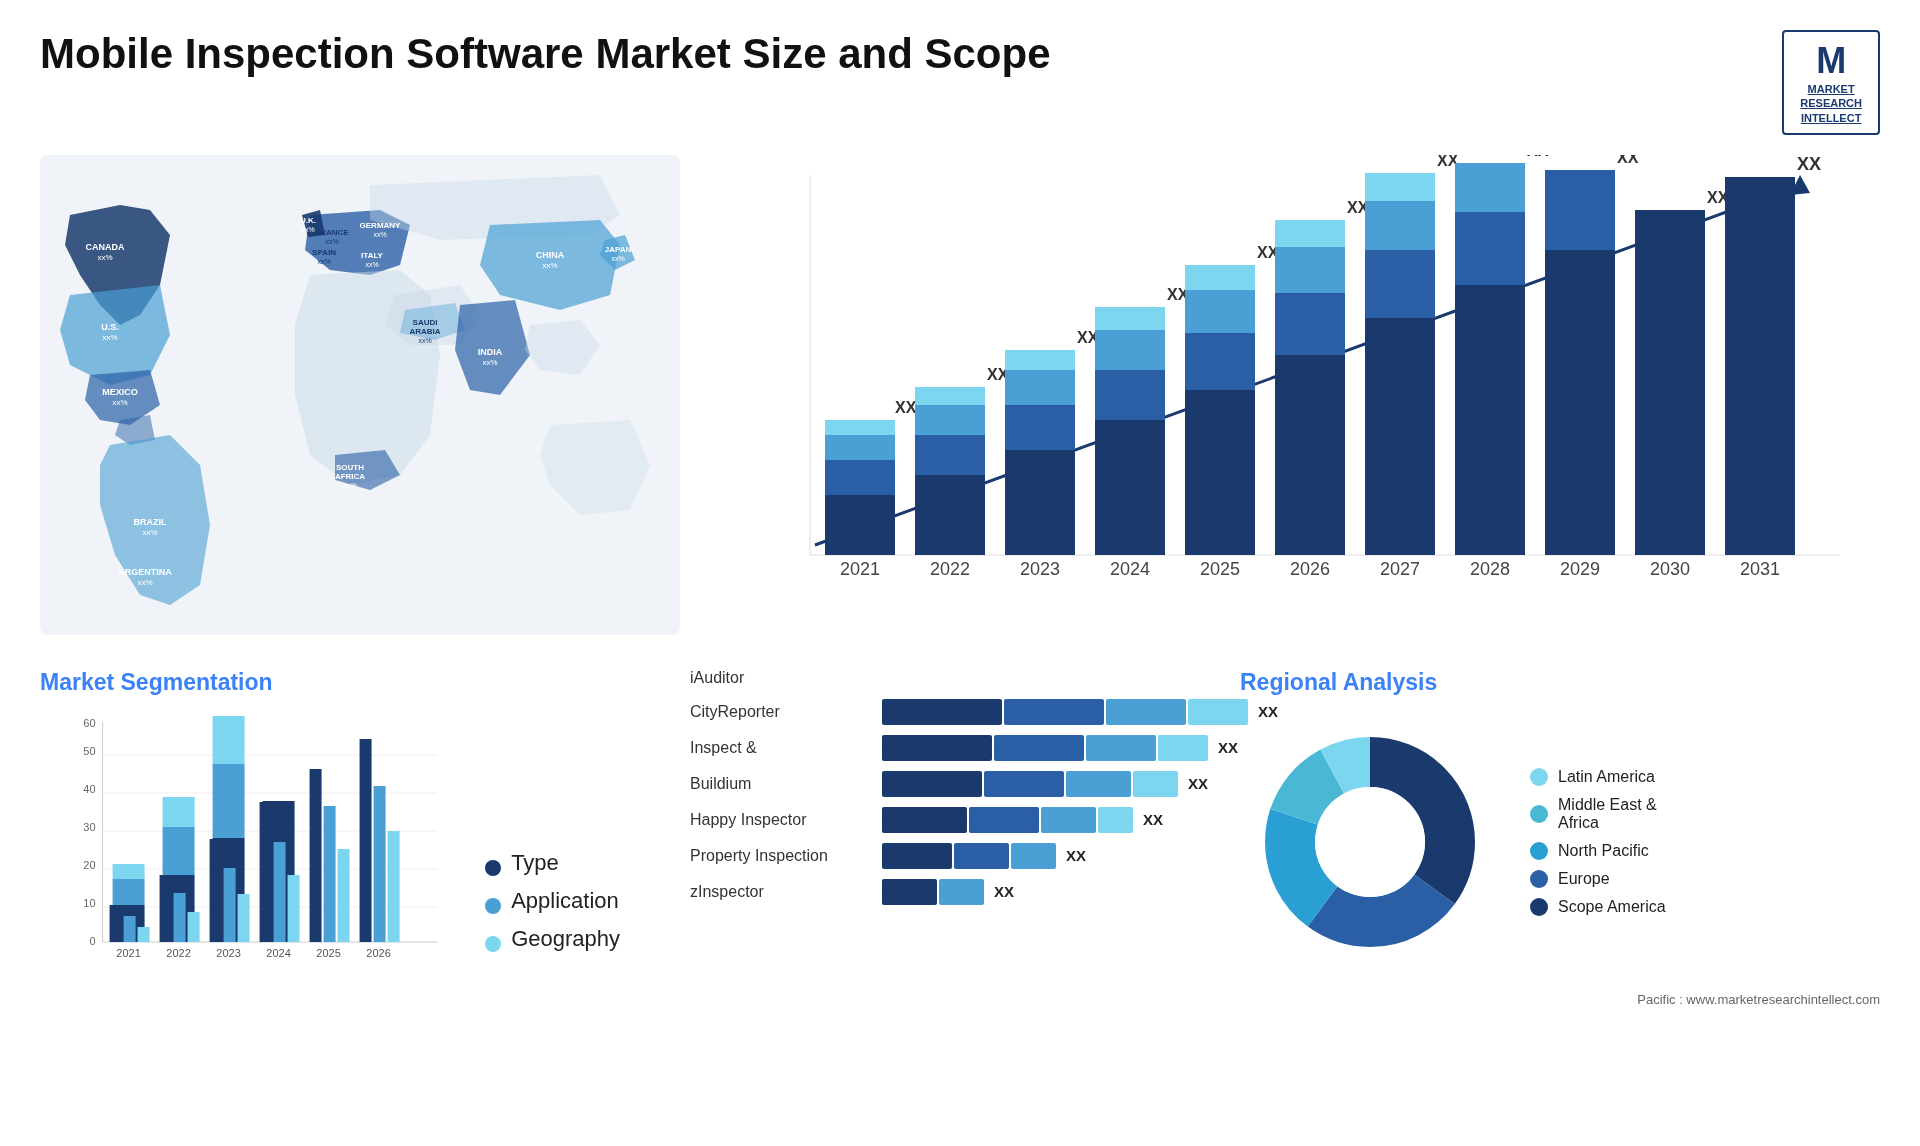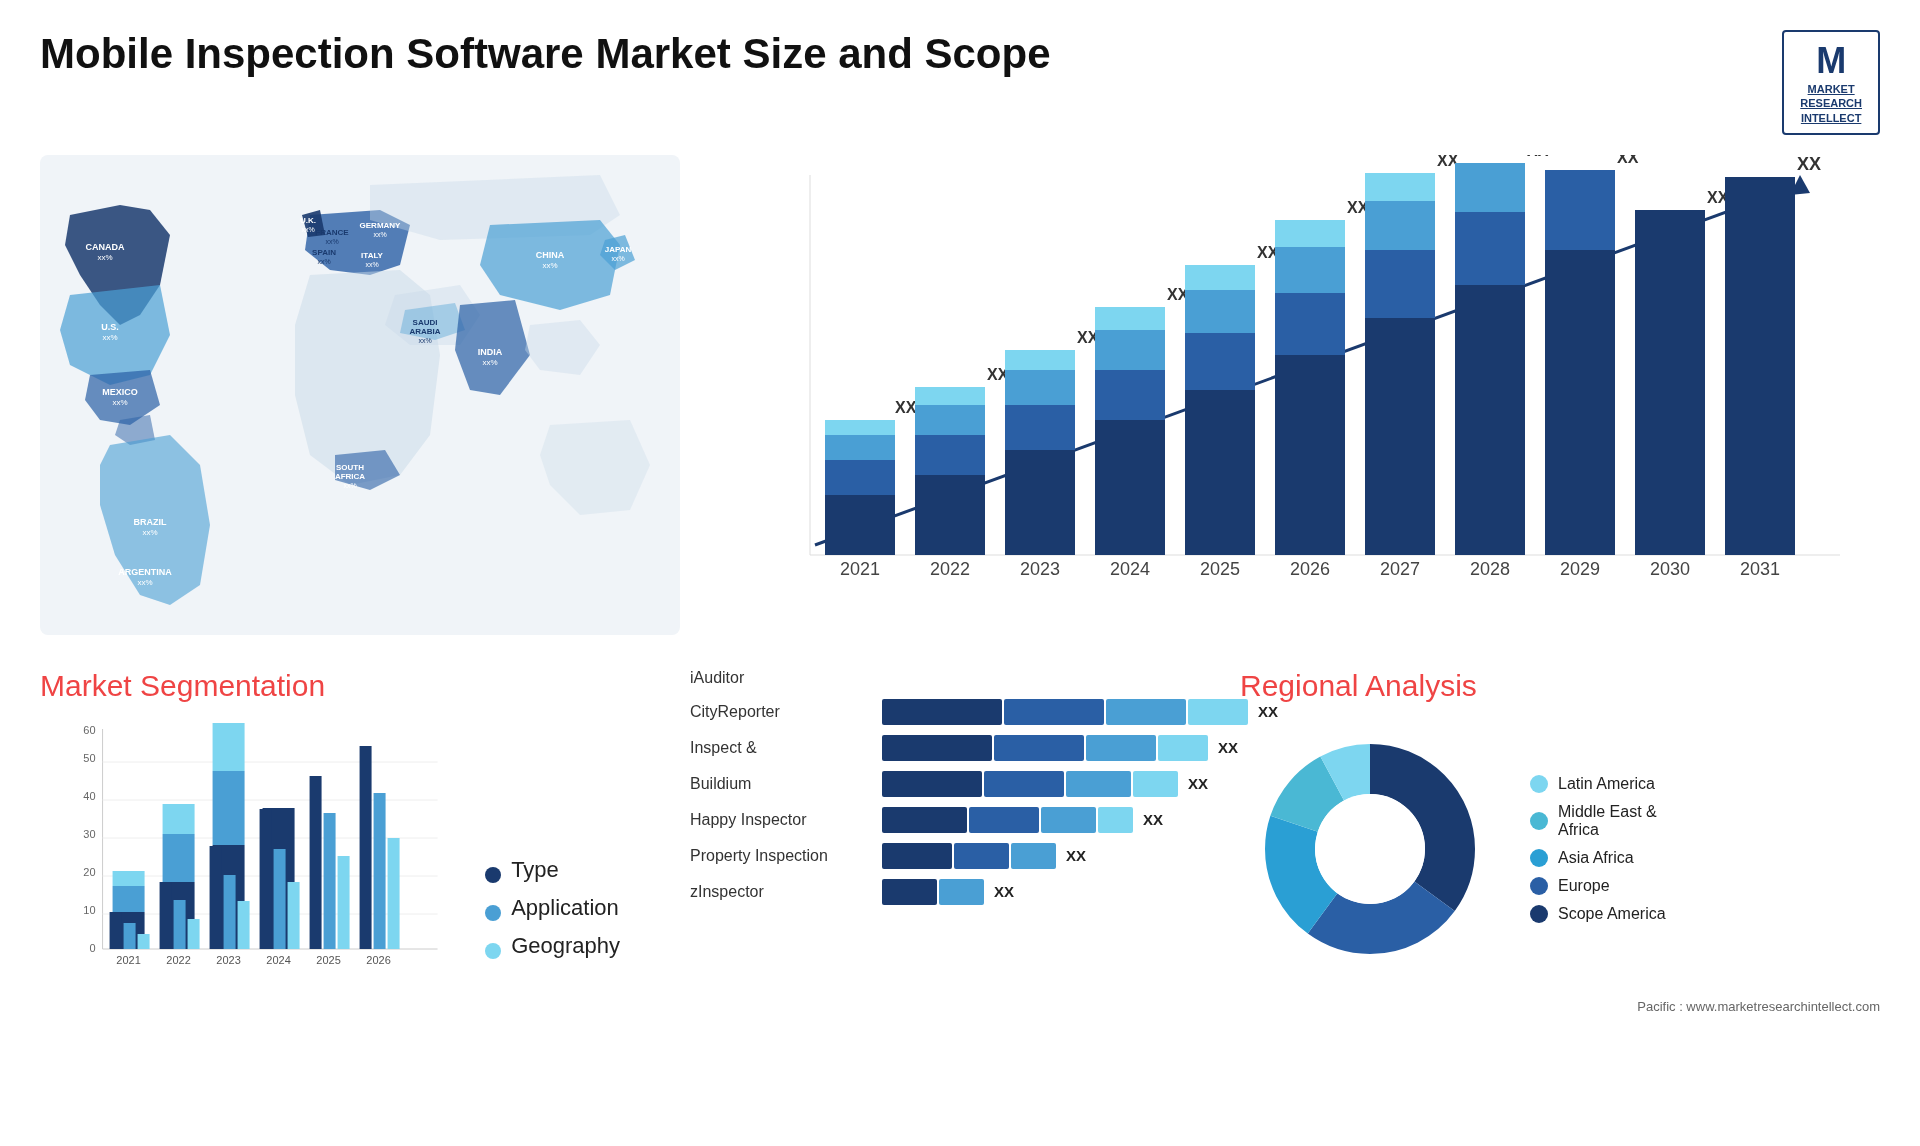--- a/index.html
+++ b/index.html
@@ -47,23 +47,23 @@
     .map-container {
       width: 100%;
       height: 480px;
       position: relative;
       background: #f0f4f8;
       border-radius: 8px;
       overflow: hidden;
     }
     
     .section-title {
-      font-size: 30px;
-      font-weight: 400;
-      color: #ef4444;
+      font-size: 23px;
+      font-weight: 700;
+      color: #3b82f6;
       margin-bottom: 16px;
     }
     
     .seg-container {
       display: flex;
       gap: 30px;
       align-items: flex-end;
     }
     .seg-legend {
       display: flex;
@@ -495,21 +495,21 @@
         <div class="donut-legend-item">
           <div class="donut-swatch" style="background:#7dd6f0;"></div>
           <span>Latin America</span>
         </div>
         <div class="donut-legend-item">
           <div class="donut-swatch" style="background:#4ab8d4;"></div>
           <span>Middle East &amp;<br>Africa</span>
         </div>
         <div class="donut-legend-item">
           <div class="donut-swatch" style="background:#2a9fd4;"></div>
-          <span>Asia Africa</span>
+          <span>North Pacific</span>
         </div>
         <div class="donut-legend-item">
           <div class="donut-swatch" style="background:#2a5fa5;"></div>
           <span>Europe</span>
         </div>
         <div class="donut-legend-item">
           <div class="donut-swatch" style="background:#1a3a6e;"></div>
           <span>Scope America</span>
         </div>
       </div>

